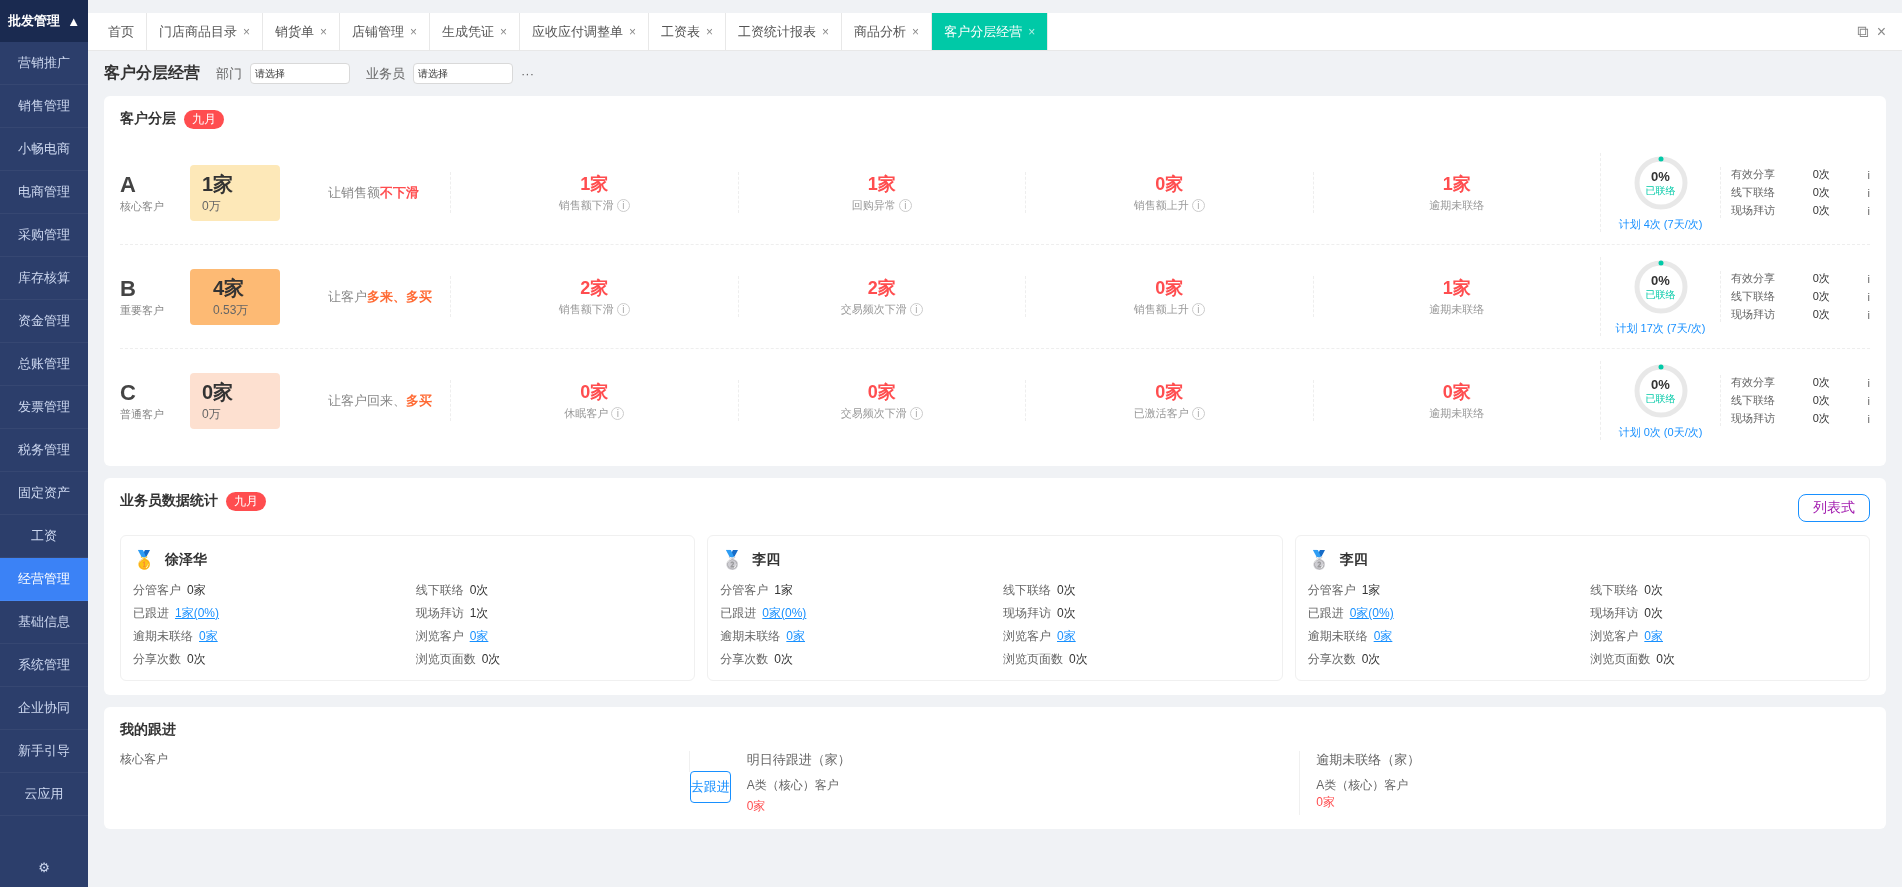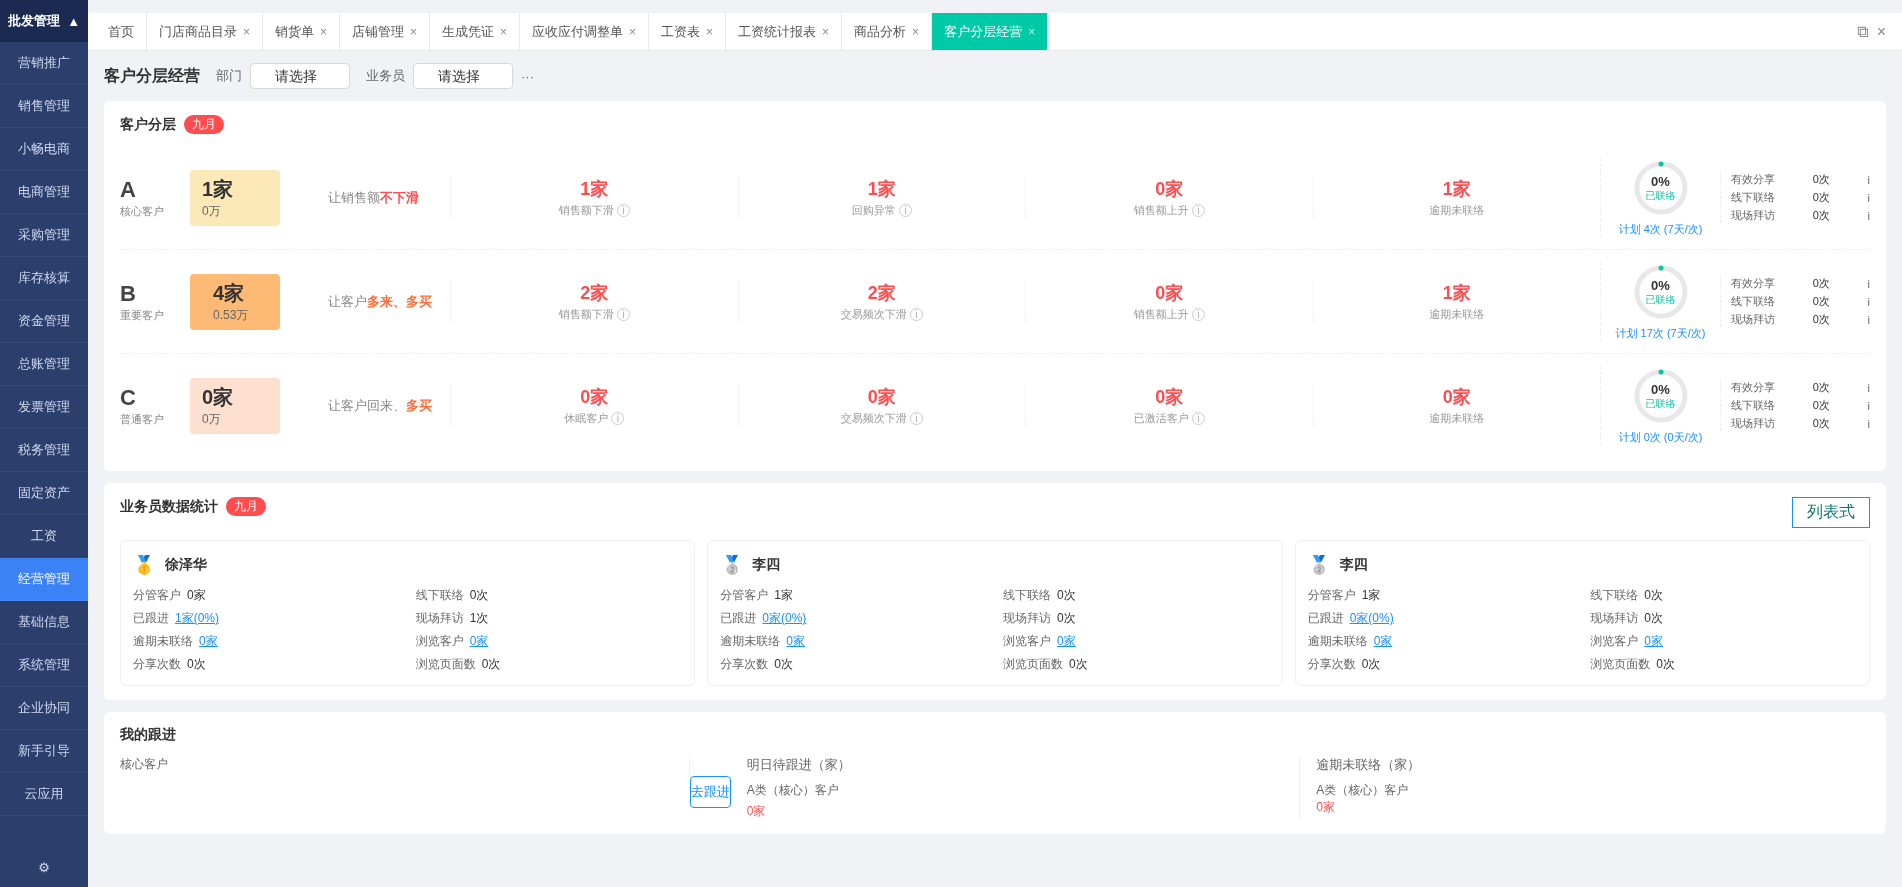--- a/index.html
+++ b/index.html
@@ -118,22 +118,22 @@
     }
     .filter-group {
       display: flex;
       align-items: center;
       gap: 8px;
     }
     .filter-label { color: #666; font-size: 13px; }
     .filter-select {
       border: 1px solid #d9d9d9;
       border-radius: 4px;
-      padding: 4px 24px 4px 24px;
-      font-size: 14px;
+      padding: 4px 24px 4px 4px;
+      font-size: 10px;
       color: #333;
       background: #fff;
       cursor: pointer;
       min-width: 100px;
       appearance: none;
       outline: none;
     }
     .filter-dots { color: #666; cursor: pointer; }
 
     
@@ -142,21 +142,21 @@
       border-radius: 6px;
       padding: 14px 16px;
       margin-bottom: 12px;
     }
     .section-title {
       font-size: 14px;
       font-weight: bold;
       color: #333;
       margin-bottom: 12px;
       display: flex;
-      align-items: center;
+      align-items: flex-start;
       gap: 8px;
     }
     .section-title .month-badge {
       background: #ff4d4f;
       color: #fff;
       border-radius: 10px;
       padding: 1px 8px;
       font-size: 12px;
       font-weight: normal;
     }
@@ -369,25 +369,25 @@
       font-size: 13px;
     }
 
     
     .shape-a { background: #fde8b8; }
     .shape-b { background: #fdba74; padding-left: 23px; }
     .shape-c { background: #fde0d0; }
 
     .list-view-btn {
       border: 1px solid #1890ff;
-      color: #0f766e;
-      border-radius: 0;
+      color: #a21caf;
+      border-radius: 8px;
       padding: 4px 14px;
       cursor: pointer;
-      font-size: 16px;
+      font-size: 14px;
       background: #fff;
     }
   </style>
 </head>
 <body>
 
 <nav class="sidebar">
   <div class="sidebar-header">
     <span>批发管理</span>
     <span>▲</span>

